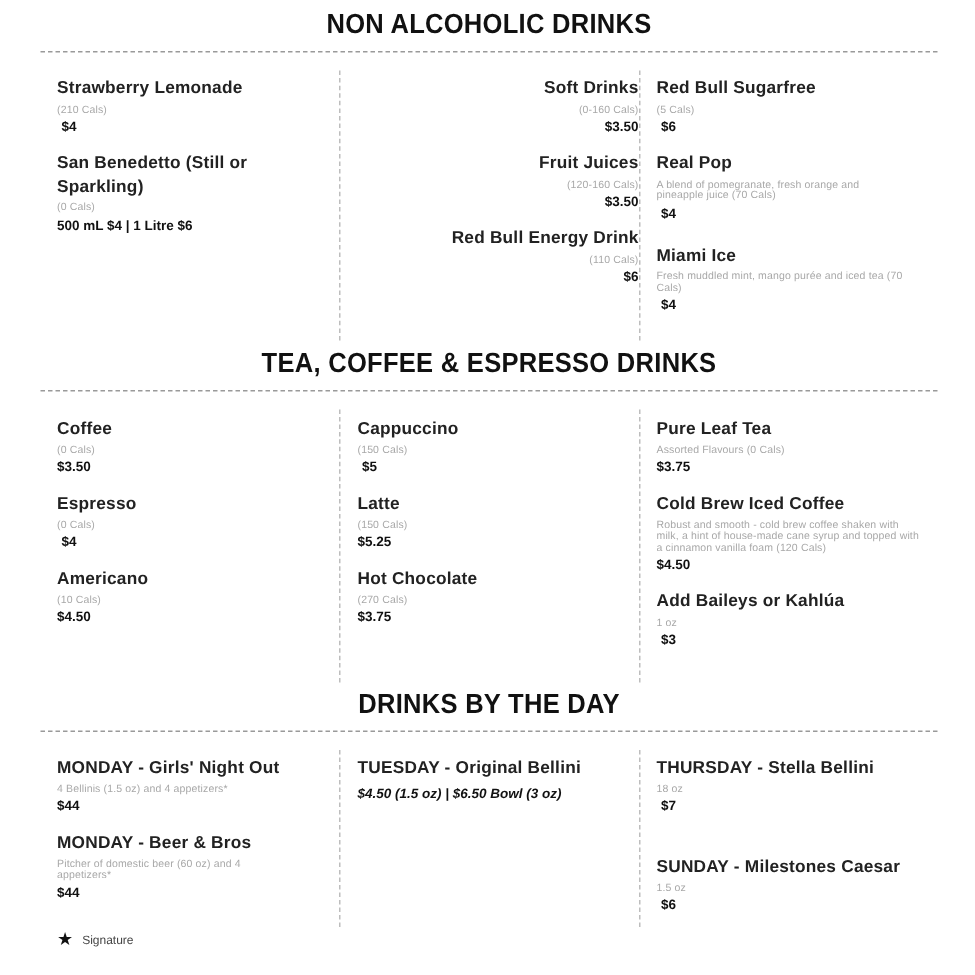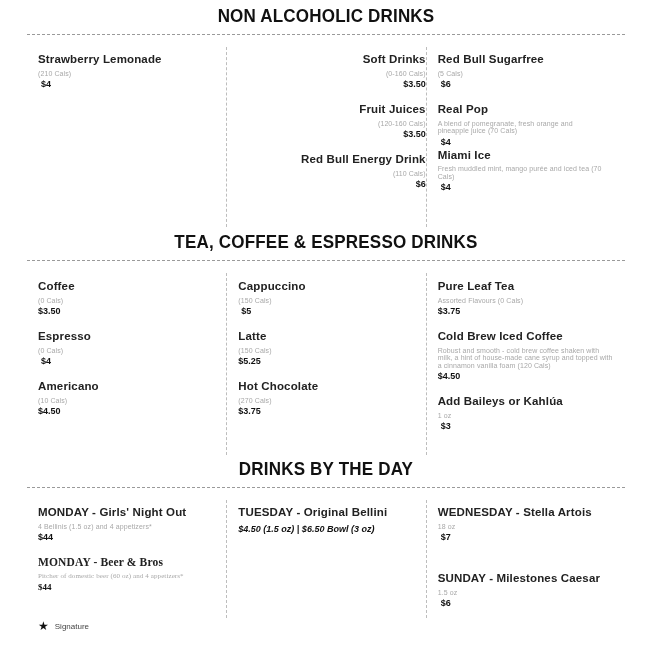--- a/index.html
+++ b/index.html
@@ -44,20 +44,25 @@
 <div class="section" style="top:5px;">
   <h2 class="section-title">NON ALCOHOLIC DRINKS</h2>
   <div class="rule"></div>
   <div class="cols" style="margin-top:12px; height:180px;">
     <div class="col" style="padding-top:5px;">
       <div class="item">
         <div class="item-name">Strawberry Lemonade</div>
         <div class="item-desc">(210 Cals)</div>
         <div class="item-price indent">$4</div>
       </div>
+      <div class="item" style="margin-top:12px;">
+        <div class="item-name" style="width:160px;">San Benedetto (Still or Sparkling)</div>
+        <div class="item-desc">(0 Cals)</div>
+        <div class="item-price">500 mL $4 | 1 Litre $6</div>
+      </div>
     </div>
     <div class="col divided" style="padding-top:5px;text-align:right;">
       <div class="item">
         <div class="item-name">Soft Drinks</div>
         <div class="item-desc">(0-160 Cals)</div>
         <div class="item-price">$3.50</div>
       </div>
       <div class="item" style="margin-top:12px;">
         <div class="item-name">Fruit Juices</div>
         <div class="item-desc">(120-160 Cals)</div>
@@ -73,21 +78,21 @@
       <div class="item">
         <div class="item-name">Red Bull Sugarfree</div>
         <div class="item-desc">(5 Cals)</div>
         <div class="item-price indent">$6</div>
       </div>
       <div class="item" style="margin-top:12px;">
         <div class="item-name">Real Pop</div>
         <div class="item-desc" style="width:160px;">A blend of pomegranate, fresh orange and pineapple juice (70 Cals)</div>
         <div class="item-price indent">$4</div>
       </div>
-      <div class="item" style="margin-top:0;">
+      <div class="item" style="margin-top:16px;">
         <div class="item-name">Miami Ice</div>
         <div class="item-desc" style="width:175px;">Fresh muddled mint, mango purée and iced tea (70 Cals)</div>
         <div class="item-price indent">$4</div>
       </div>
     </div>
   </div>
 </div>
 
 <div class="section" style="top:231px;">
   <h2 class="section-title">TEA, COFFEE &amp; ESPRESSO DRINKS</h2>
@@ -150,35 +155,35 @@
 <div class="section" style="top:458px;">
   <h2 class="section-title">DRINKS BY THE DAY</h2>
   <div class="rule"></div>
   <div class="cols" style="margin-top:12px; height:118px;">
     <div class="col" style="padding-top:5px;">
       <div class="item">
         <div class="item-name">MONDAY - Girls' Night Out</div>
         <div class="item-desc">4 Bellinis (1.5 oz) and 4 appetizers*</div>
         <div class="item-price">$44</div>
       </div>
-      <div class="item" style="margin-top:12px;font-family:Liberation Serif, serif;">
+      <div class="item" style="margin-top:12px;">
         <div class="item-name">MONDAY - Beer &amp; Bros</div>
         <div class="item-desc" style="width:150px;">Pitcher of domestic beer (60 oz) and 4 appetizers*</div>
         <div class="item-price">$44</div>
       </div>
     </div>
     <div class="col divided" style="padding-top:5px;">
       <div class="item">
         <div class="item-name">TUESDAY - Original Bellini</div>
         <div class="item-price" style="margin-top:3px;font-style:italic;">$4.50 (1.5 oz) | $6.50 Bowl (3 oz)</div>
       </div>
     </div>
     <div class="col divided" style="padding-top:5px;">
       <div class="item">
-        <div class="item-name">WEDNESDAY - Stella Artois</div>
+        <div class="item-name">THURSDAY - Stella Bellini</div>
         <div class="item-desc">18 oz</div>
         <div class="item-price indent">$7</div>
       </div>
       <div class="item" style="margin-top:28px;">
         <div class="item-name">SUNDAY - Milestones Caesar</div>
         <div class="item-desc">1.5 oz</div>
         <div class="item-price indent">$6</div>
       </div>
     </div>
   </div>

